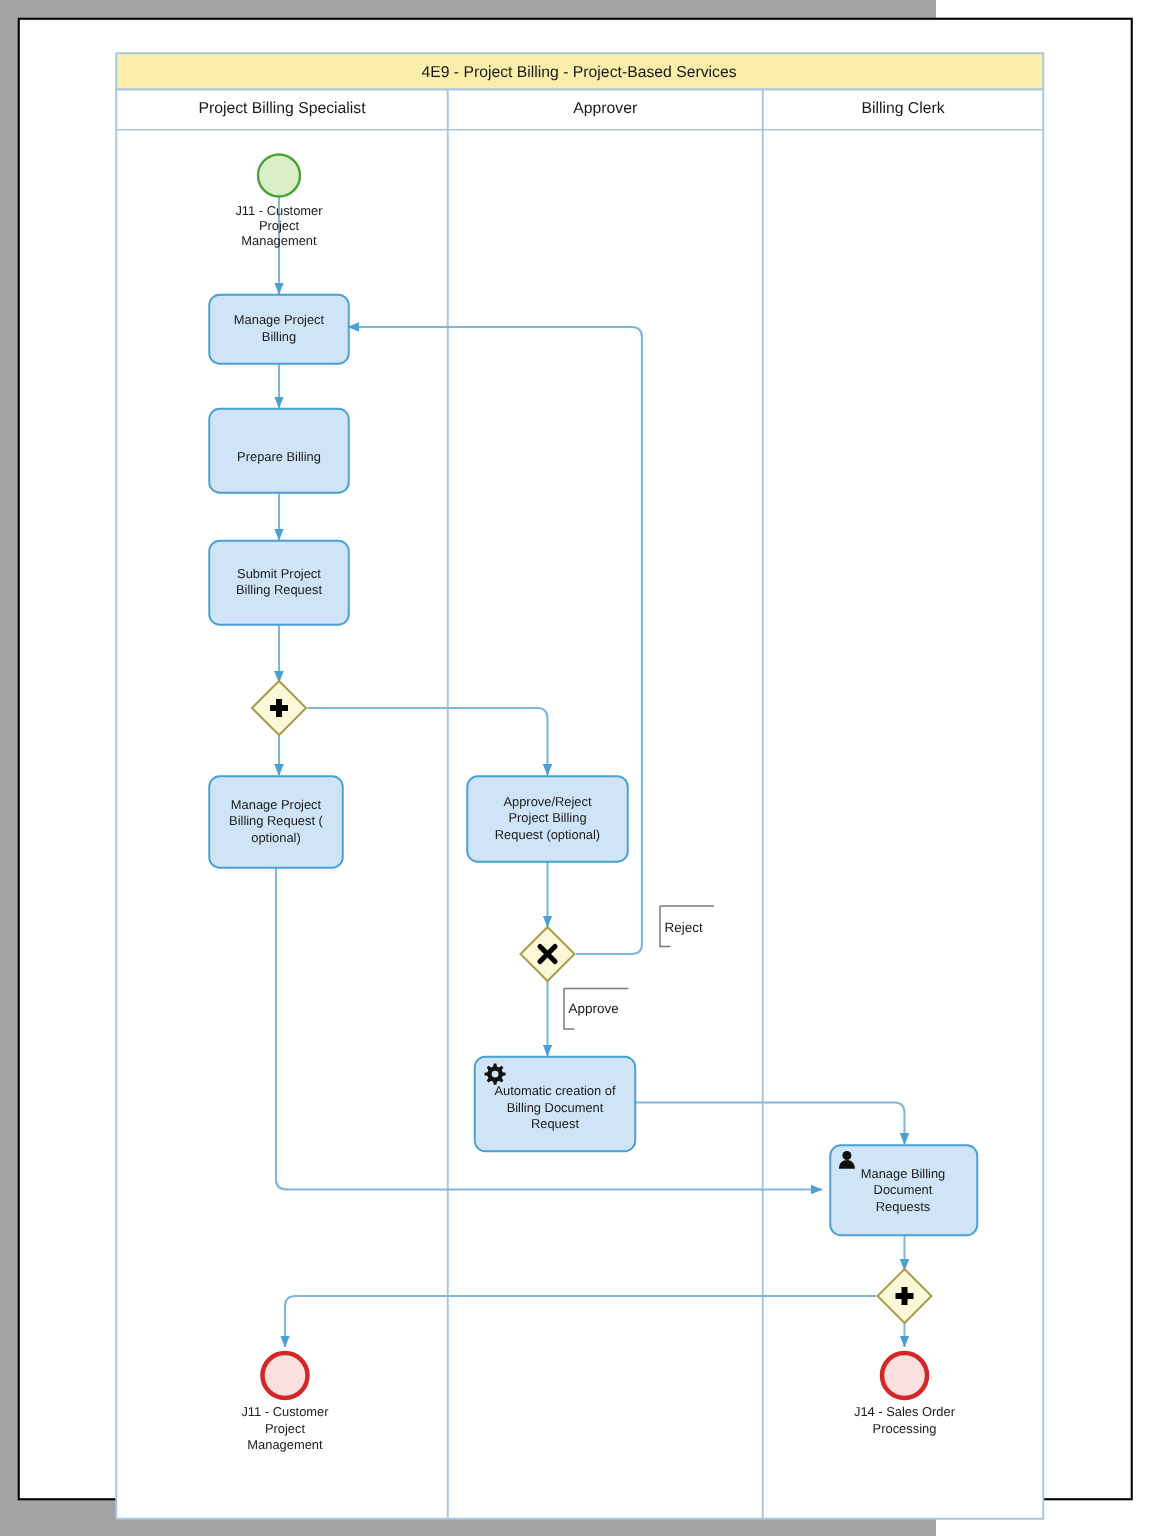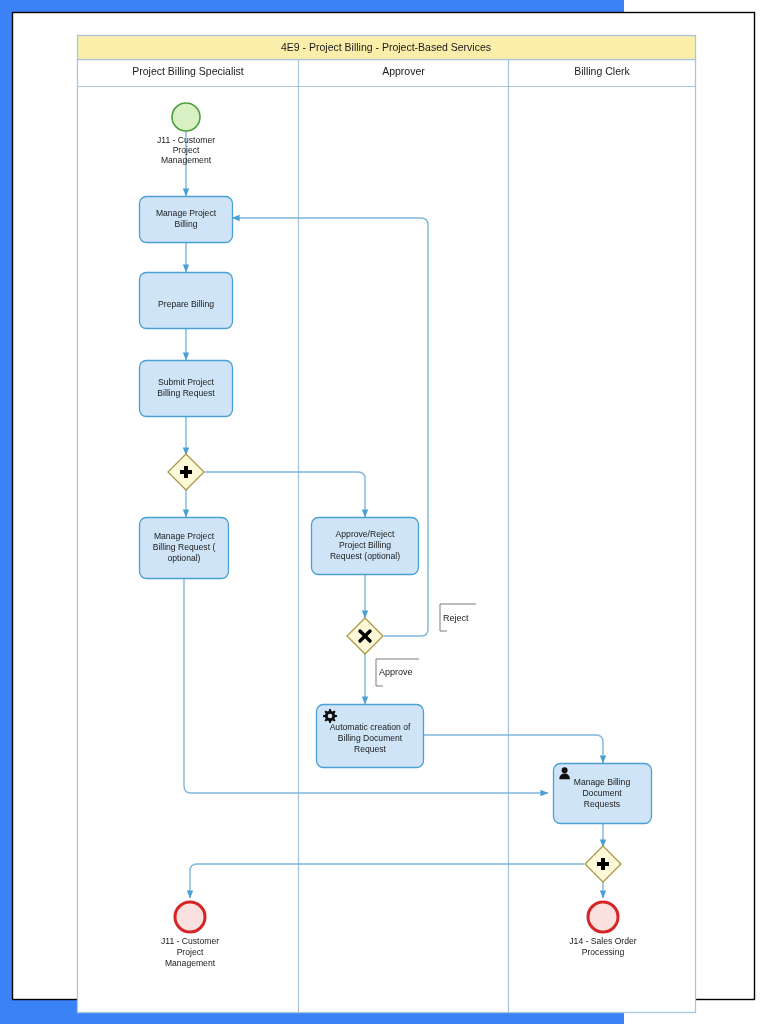--- a/index.html
+++ b/index.html
@@ -1,18 +1,18 @@
 <!DOCTYPE html>
 <html><head>
 <meta charset="utf-8">
 <style>
   html,body{margin:0;padding:0;background:#ffffff;}
   body{width:768px;height:1024px;overflow:hidden;
        font-family:"Liberation Sans","DejaVu Sans",sans-serif;}
-  #canvas{position:relative;width:624px;height:1024px;background:#3b82f6;}
+  #canvas{position:relative;width:624px;height:1024px;background:#a3a3a3;}
   svg#diagram{position:absolute;left:0;top:0;width:768px;height:1024px;}
   .shape-label{font-family:"Liberation Sans","DejaVu Sans",sans-serif;
                fill:#1a1a1a;text-anchor:middle;dominant-baseline:middle;}
   .task-label{font-size:8.6px;}
   .event-label{font-size:8.6px;}
   .lane-label{font-size:10.5px;}
   .pool-title{font-size:10.5px;}
   .edge-label{font-size:9px;fill:#1a1a1a;text-anchor:start;}
 </style>
 </head>

